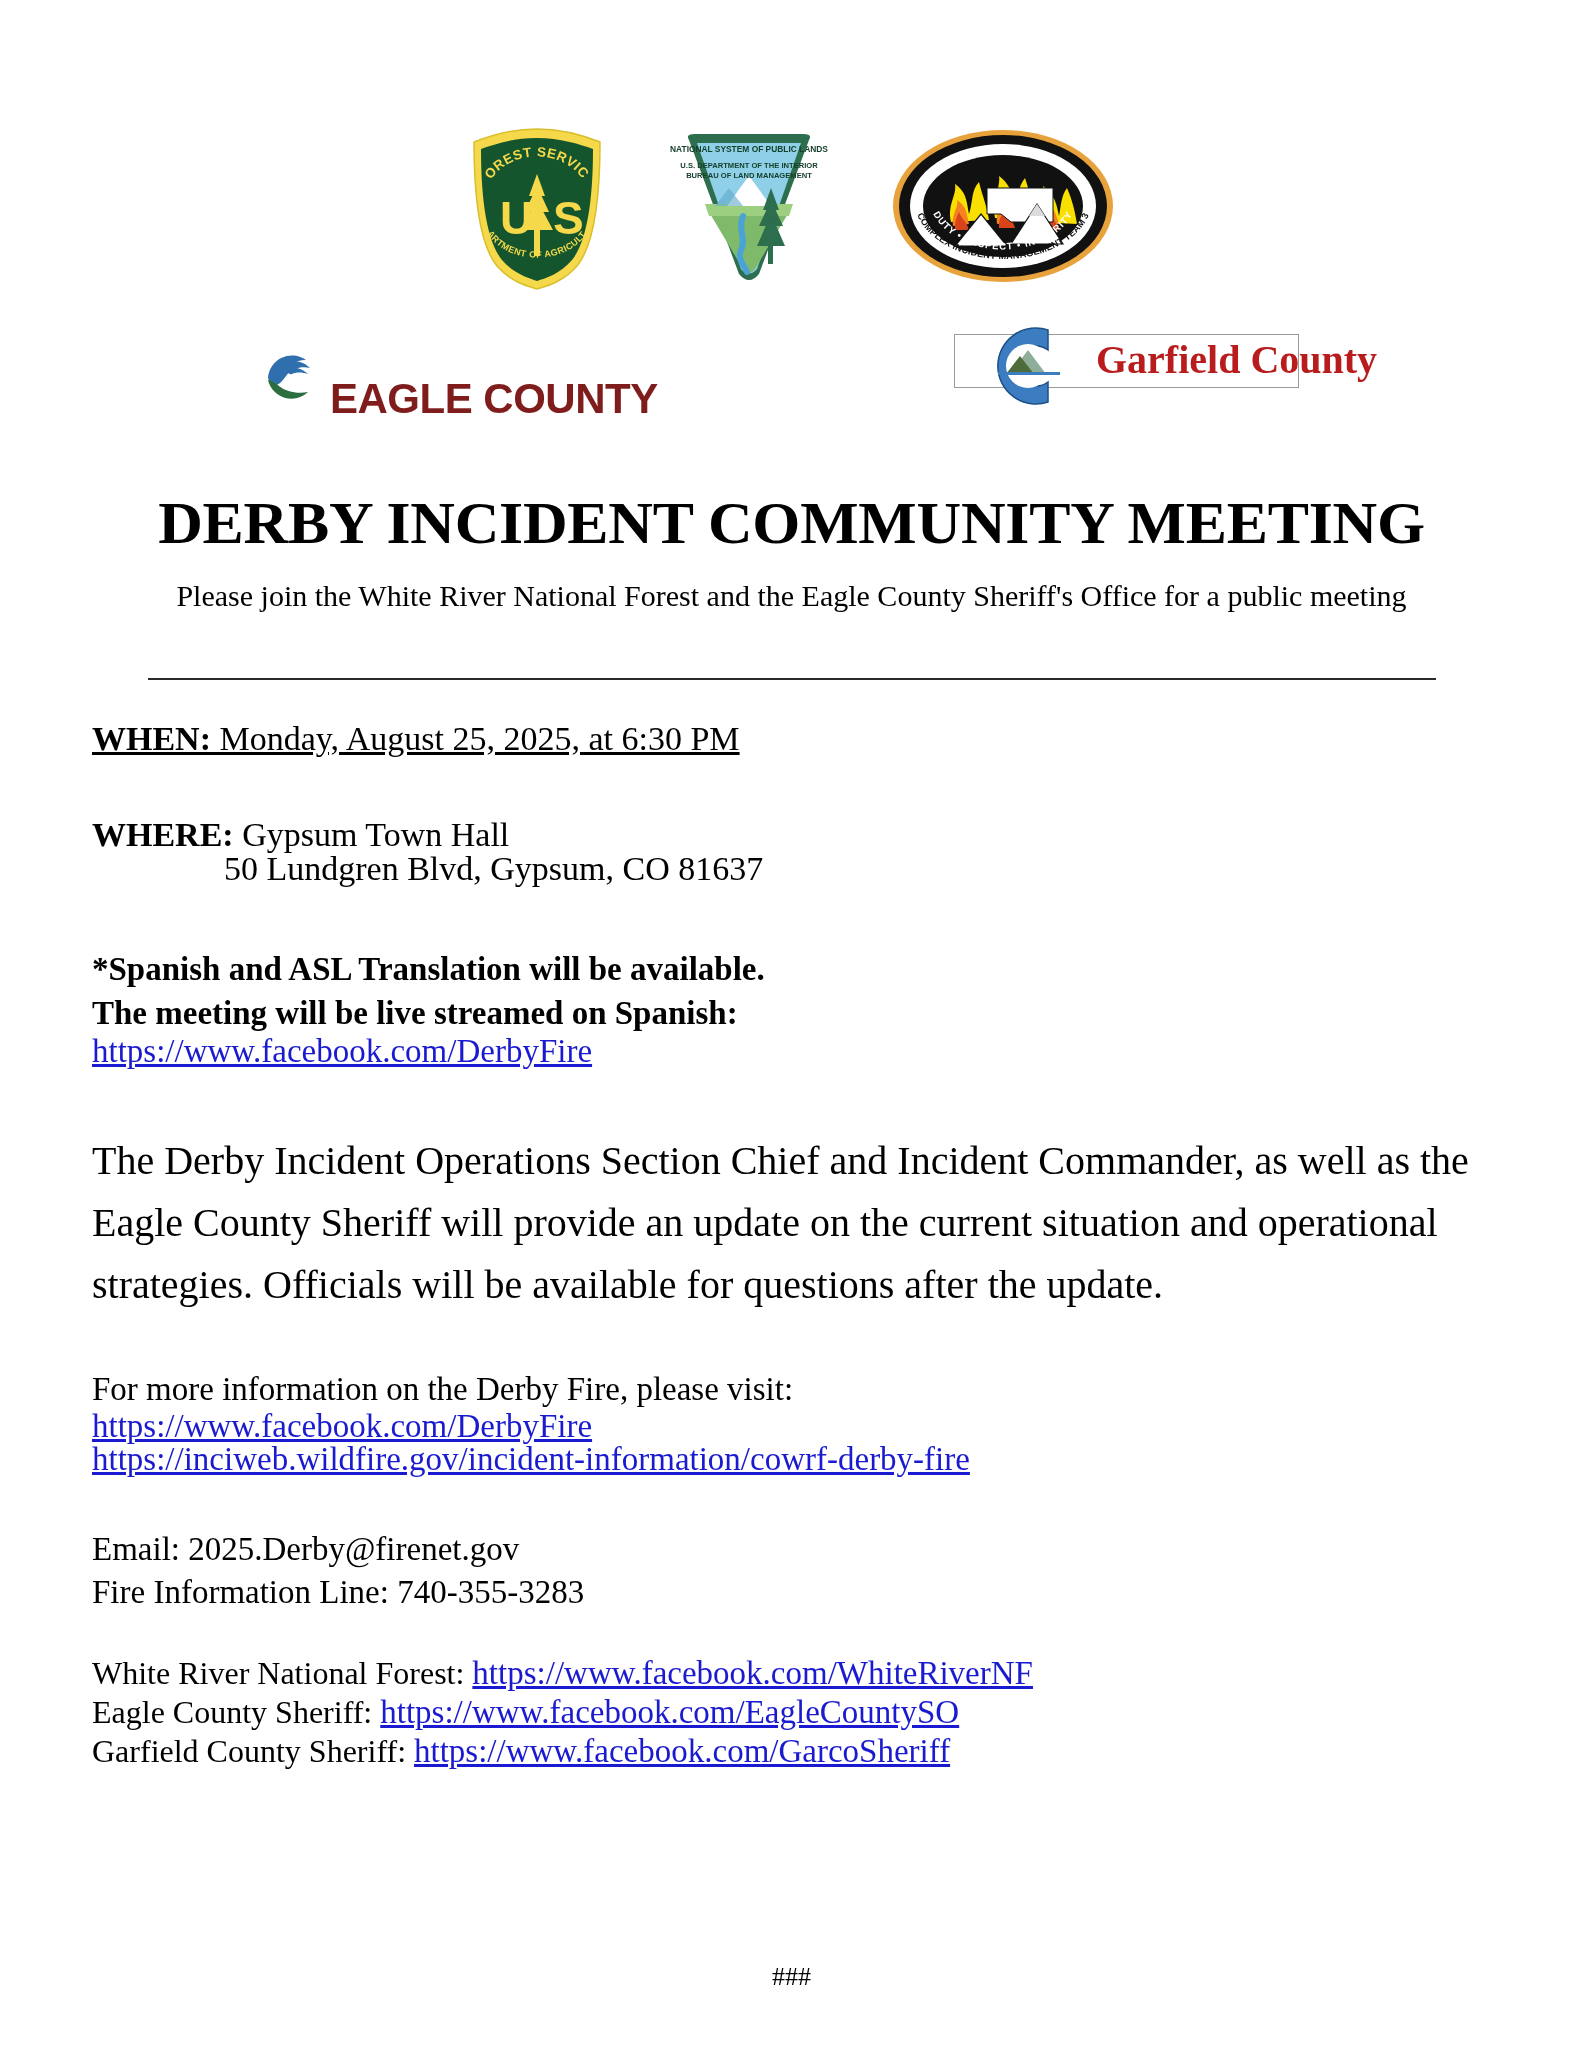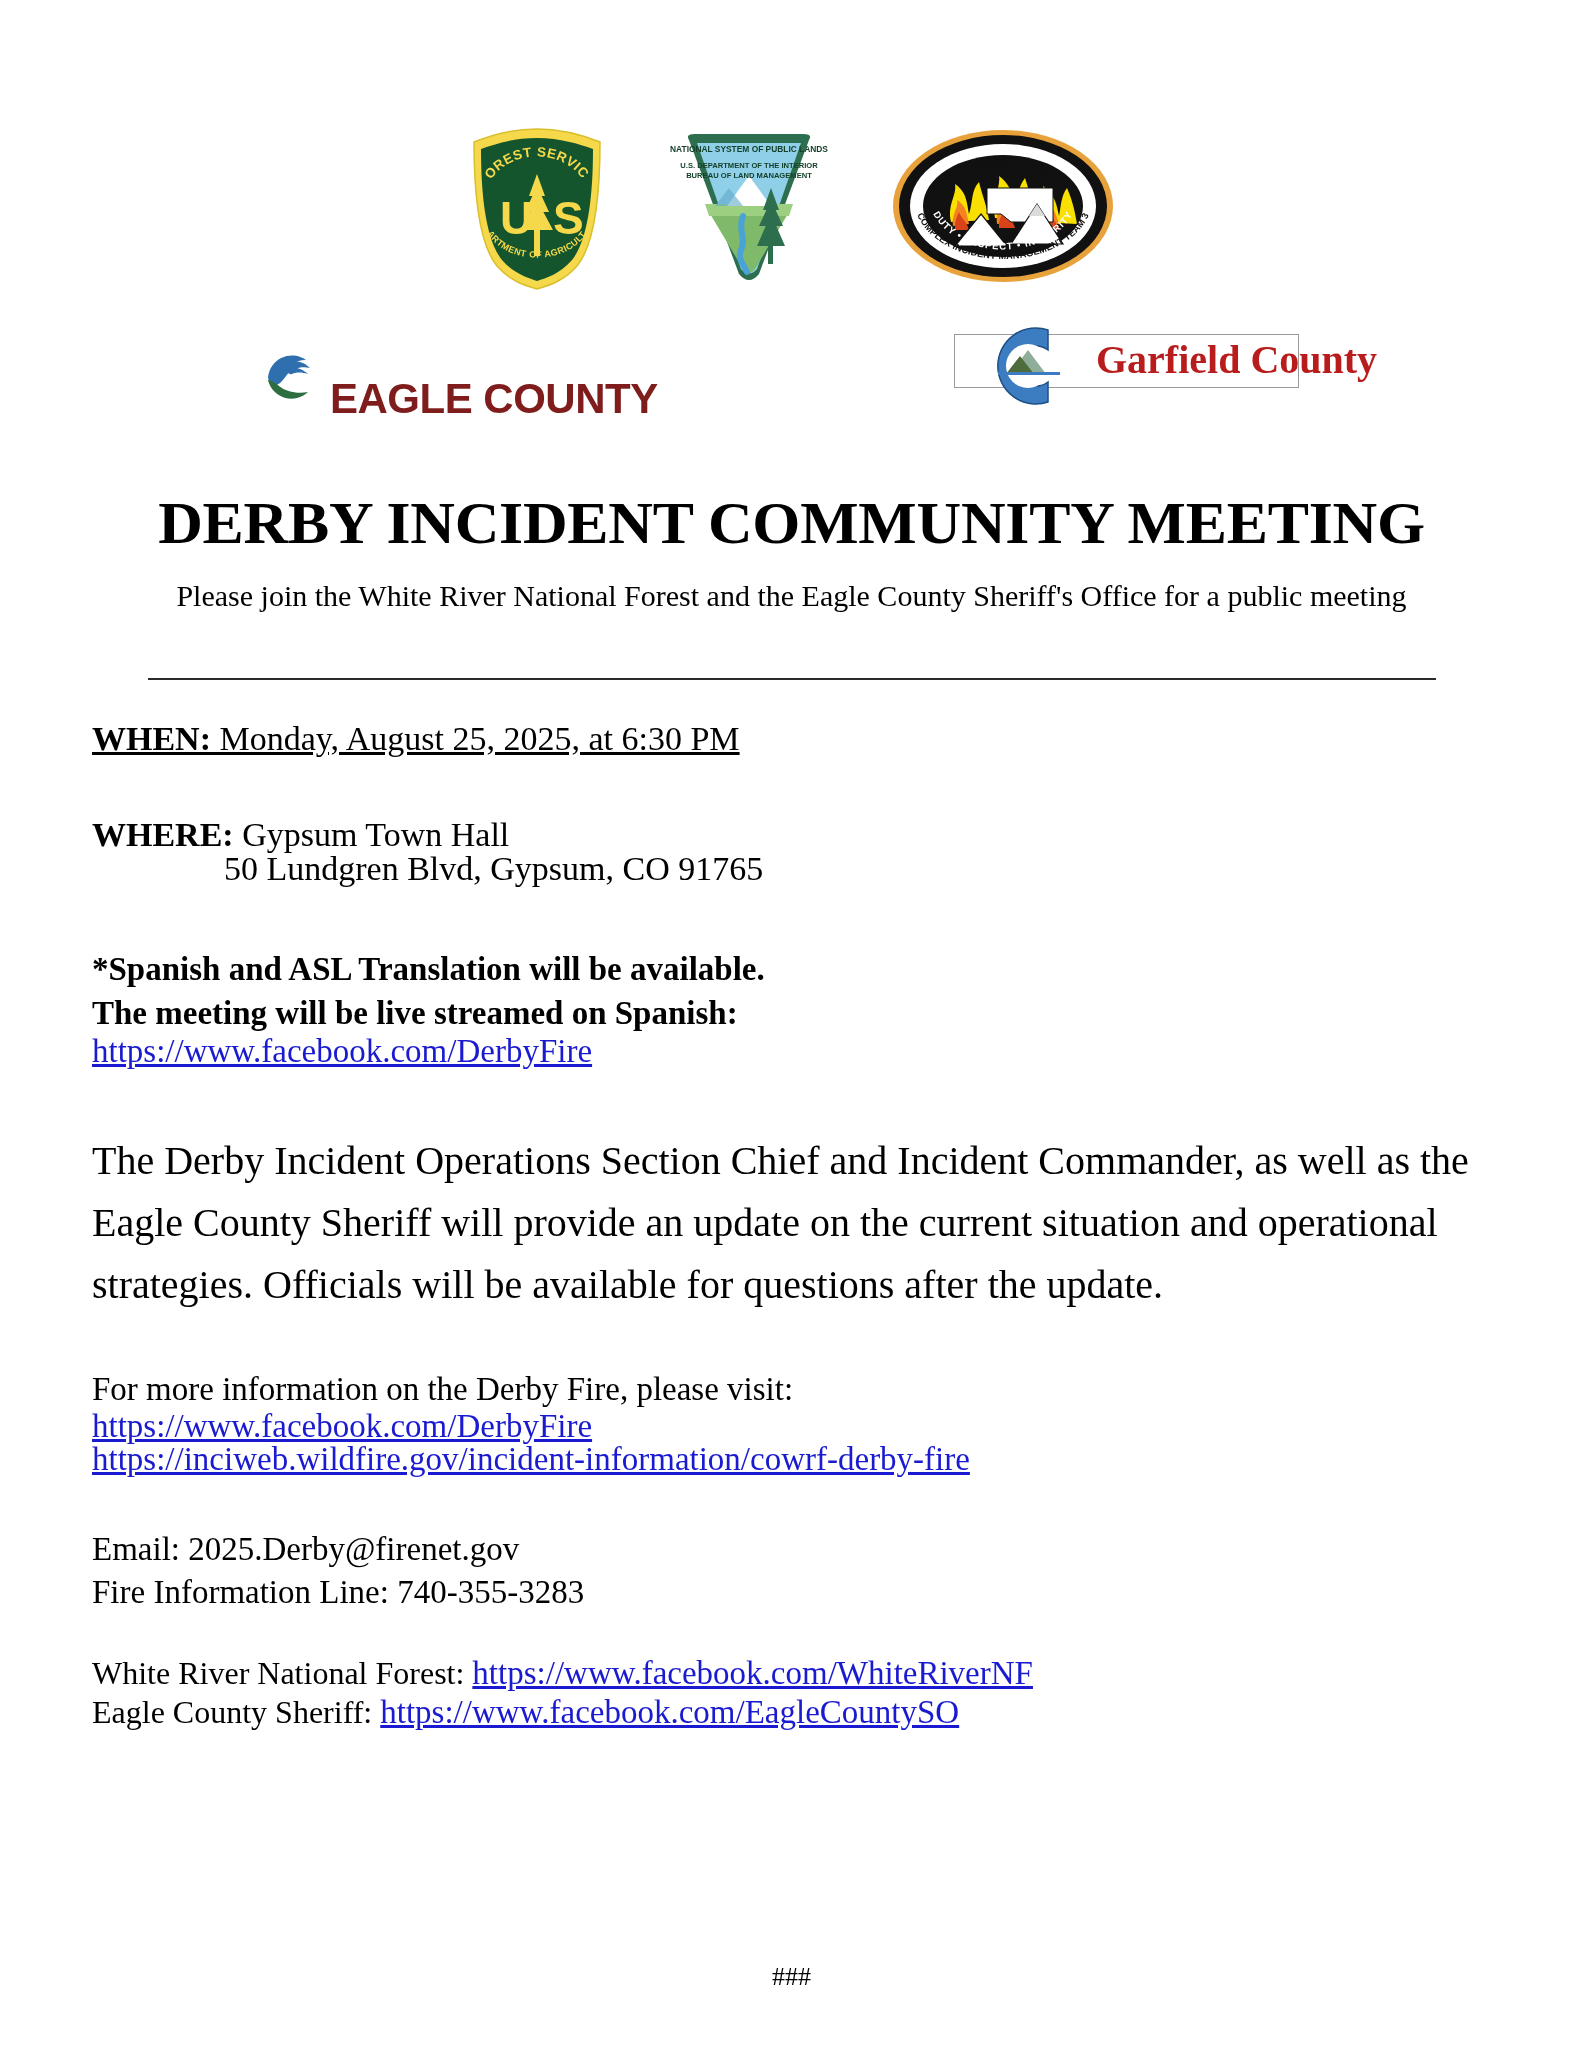--- a/index.html
+++ b/index.html
@@ -393,21 +393,21 @@
 
     <div class="line when-line">
       <span class="lead">WHEN:</span><span> Monday, August 25, 2025, at 6:30 PM</span>
     </div>
 
     <div class="gap-lg"></div>
 
     <div class="line where-line-1">
       <span class="lead">WHERE:</span><span> Gypsum Town Hall</span>
     </div>
-    <div class="line where-line-2">50 Lundgren Blvd, Gypsum, CO 91765</div>
+    <div class="line where-line-2">50 Lundgren Blvd, Gypsum, CO 81637</div>
 
     <div class="gap-lg"></div>
 
     <div class="emph">*Spanish and ASL Translation will be available.</div>
     <div class="emph">The meeting will be live streamed on Spanish:</div>
     <a class="link" href="#">https://www.facebook.com/DerbyFire</a>
 
     <div class="gap-lg"></div>
 
     <div class="para">The Derby Incident Operations Section Chief and Incident Commander, as well as the Eagle County Sheriff will provide an update on the current situation and operational strategies. Officials will be available for questions after the update.</div>
@@ -428,18 +428,21 @@
     <div class="contact-line">Fire Information Line: 740-355-3283</div>
 
     <div class="gap-sm"></div>
 
     <div class="social-line">
       <span>White River National Forest: </span><a class="link" href="#">https://www.facebook.com/WhiteRiverNF</a>
     </div>
     <div class="social-line">
       <span>Eagle County Sheriff: </span><a class="link" href="#">https://www.facebook.com/EagleCountySO</a>
     </div>
+    <div class="social-line">
+      <span>Garfield County Sheriff: </span><a class="link" href="#">https://www.facebook.com/GarcoSheriff</a>
+    </div>
 
   </div>
 
   <div class="footer-mark">###</div>
 
 </div>
 
 </body></html>

